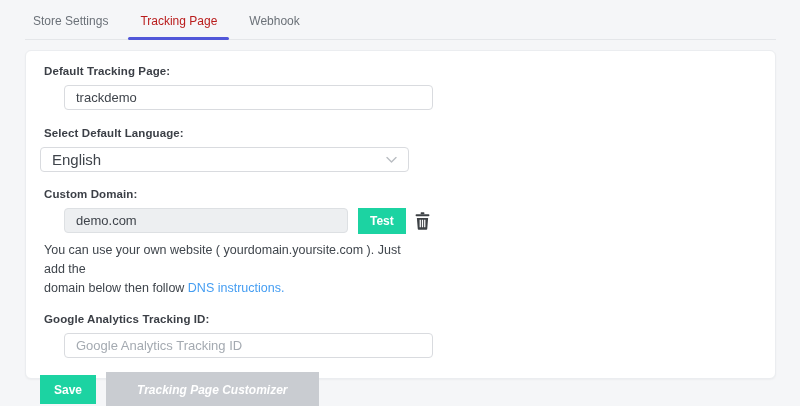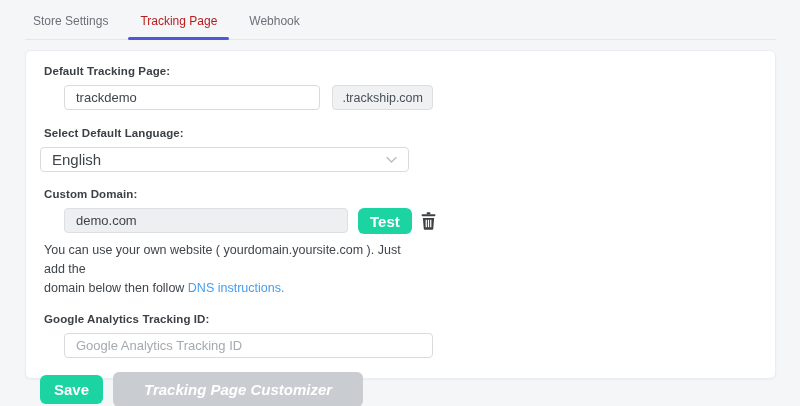--- a/index.html
+++ b/index.html
@@ -115,23 +115,23 @@
     transform:translateY(-50%);
     line-height:0;
   }
   
   .domain-input{
     width:284px;flex:0 0 284px;
     background:#edeff1;
     border-color:#dde0e3;
   }
   .btn{
-    border:none;border-radius:6px;
+    border:none;border-radius:0;
     font-family:"Liberation Sans", sans-serif;
-    font-size:15px;font-weight:bold;
+    font-size:12px;font-weight:bold;
     color:#fff;cursor:pointer;
   }
   .btn-test{
     margin-left:10px;
     height:26px;padding:0 12px;
     background:var(--accent-green);
   }
   .trash-btn{
     margin-left:9px;
     background:none;border:none;padding:0;
@@ -178,21 +178,20 @@
     <div class="tab">Webhook</div>
   </div>
 </div>
 
 <div class="card">
 
   <div>
     <div class="field-label">Default Tracking Page:</div>
     <div class="control-row">
       <input class="text-input" type="text" value="trackdemo" style="">
-      <div class="suffix-box">.trackship.com</div>
     </div>
   </div>
 
   <div class="section">
     <div class="field-label">Select Default Language:</div>
     <div class="select-box">
       <span>English</span>
       <span class="chev">
         <svg width="11" height="7" viewBox="0 0 11 7" fill="none">
           <path d="M1 1l4.5 4.5L10 1" stroke="#b9bdc2" stroke-width="1.4" stroke-linecap="round" stroke-linejoin="round"></path>

